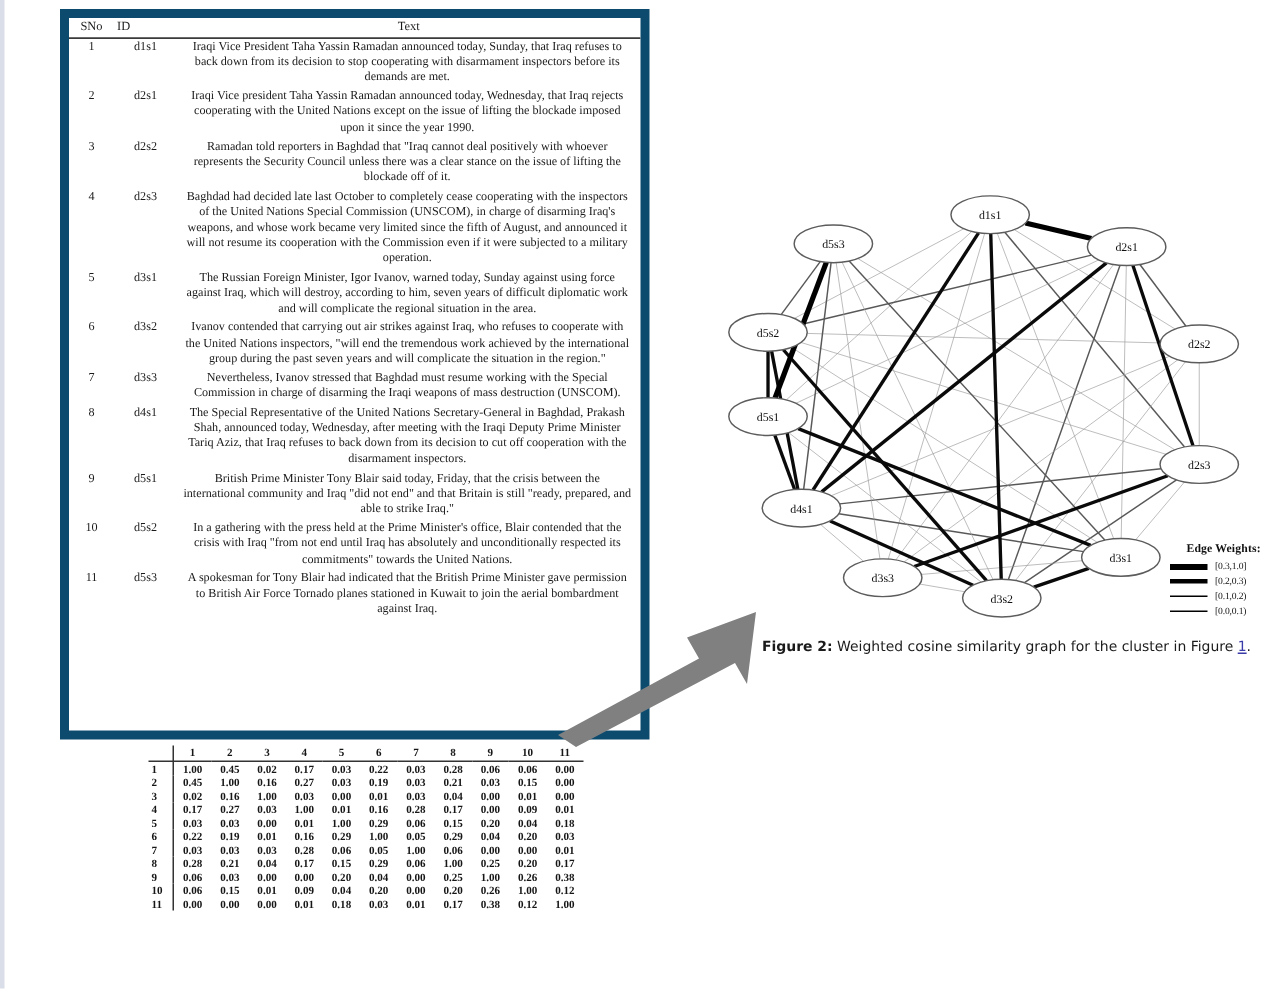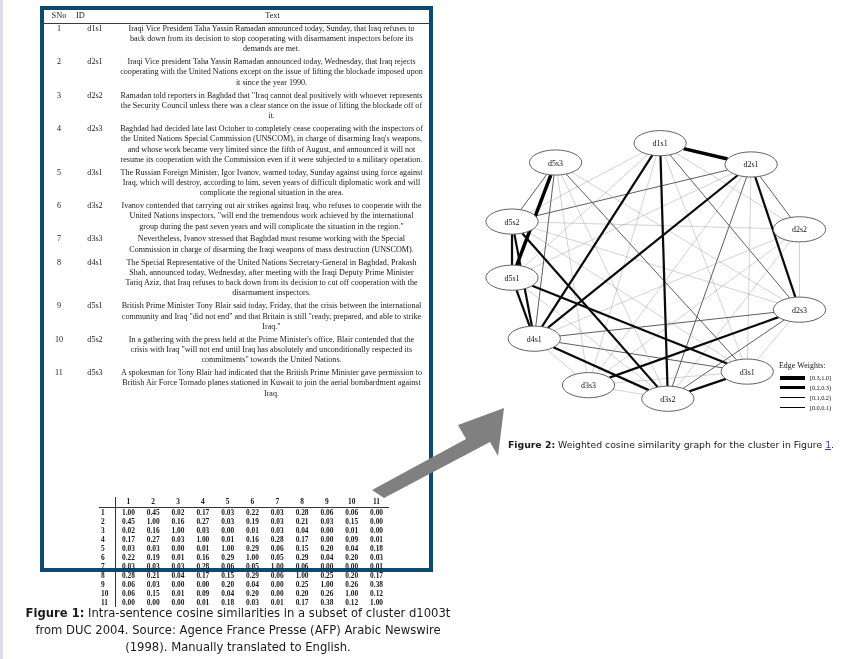--- a/index.html
+++ b/index.html
@@ -27,22 +27,22 @@
     box-sizing: border-box;
     background: #fff;
   }
 
   
   #sentence-table-wrap {
     position: absolute;
     left: 37px;
     top: 6px;
     width: 393px;
-    height: 566px;
-    border: 4px solid #0c4a6e;
+    height: 487px;
+    border: 6px solid #0c4a6e;
     box-sizing: border-box;
     background: #fff;
     overflow: hidden;
   }
   table.sent-table {
     border-collapse: collapse;
     width: 100%;
     font-family: "Liberation Serif", serif;
     font-size: 8.1px;
     line-height: 10.3px;
@@ -163,24 +163,25 @@
   
   #legend {
     position: absolute;
     left: 779px;
     top: 361px;
     width: 74px;
     font-family: "Liberation Serif", serif;
   }
   #legend-title {
     font-size: 7.8px;
-    font-weight: normal;
+    font-weight: bold;
     color: #111;
     margin-bottom: 3px;
     letter-spacing: 0.1px;
+    margin-left: 12px;
   }
   .legend-row {
     display: flex;
     align-items: center;
     height: 9px;
     margin-bottom: 1px;
   }
   .legend-swatch {
     width: 27px;
     display: flex;
@@ -194,21 +195,21 @@
     color: #111;
     padding-left: 4px;
     white-space: nowrap;
     letter-spacing: -0.1px;
   }
 
   
   #fig2-caption {
     position: absolute;
     left: 496px;
-    top: 438px;
+    top: 425px;
     width: 350px;
     text-align: center;
     font-family: "DejaVu Sans", sans-serif;
     font-size: 9.3px;
     line-height: 13px;
     color: #1b1b1b;
   }
   #fig2-caption .lbl { font-weight: bold; }
   #fig2-caption .xref {
     color: #3a3aa8;
@@ -271,21 +272,21 @@
             <td class="c-text">The Special Representative of the United Nations Secretary-General in Baghdad, Prakash Shah, announced today, Wednesday, after meeting with the Iraqi Deputy Prime Minister Tariq Aziz, that Iraq refuses to back down from its decision to cut off cooperation with the disarmament inspectors.</td>
           </tr>
           <tr>
             <td class="c-sno">9</td>
             <td class="c-id">d5s1</td>
             <td class="c-text">British Prime Minister Tony Blair said today, Friday, that the crisis between the international community and Iraq "did not end" and that Britain is still "ready, prepared, and able to strike Iraq."</td>
           </tr>
           <tr>
             <td class="c-sno">10</td>
             <td class="c-id">d5s2</td>
-            <td class="c-text">In a gathering with the press held at the Prime Minister's office, Blair contended that the crisis with Iraq "will not end until Iraq has absolutely and unconditionally respected its commitments" towards the United Nations.</td>
+            <td class="c-text">In a gathering with the press held at the Prime Minister's office, Blair contended that the crisis with Iraq "from not end until Iraq has absolutely and unconditionally respected its commitments" towards the United Nations.</td>
           </tr>
           <tr>
             <td class="c-sno">11</td>
             <td class="c-id">d5s3</td>
             <td class="c-text">A spokesman for Tony Blair had indicated that the British Prime Minister gave permission to British Air Force Tornado planes stationed in Kuwait to join the aerial bombardment against Iraq.</td>
           </tr>
         </tbody>
     </table>
   </div>
 
@@ -459,23 +460,20 @@
             <td>0.01</td>
             <td>0.17</td>
             <td>0.38</td>
             <td>0.12</td>
             <td>1.00</td>
           </tr>
         </tbody>
     </table>
   </div>
 
-  <div id="fig1-caption">
-    <span class="lbl">Figure 1:</span><span> Intra-sentence cosine similarities in a subset of cluster d1003t from DUC 2004. Source: Agence France Presse (AFP) Arabic Newswire (1998). Manually translated to English.</span>
-  </div>
 </div>
 
 <svg id="flow-arrow" viewBox="0 0 145 100">
   <polygon points="2,92 96,41 88,27 134,10 128,58 120,44 14,100" fill="#808080"></polygon>
 </svg>
 
 <div id="figure2-panel">
   <div id="graph-area">
     <svg id="graph-svg" width="379" height="302" viewBox="0 0 379 312">
       <g id="edges-layer">

